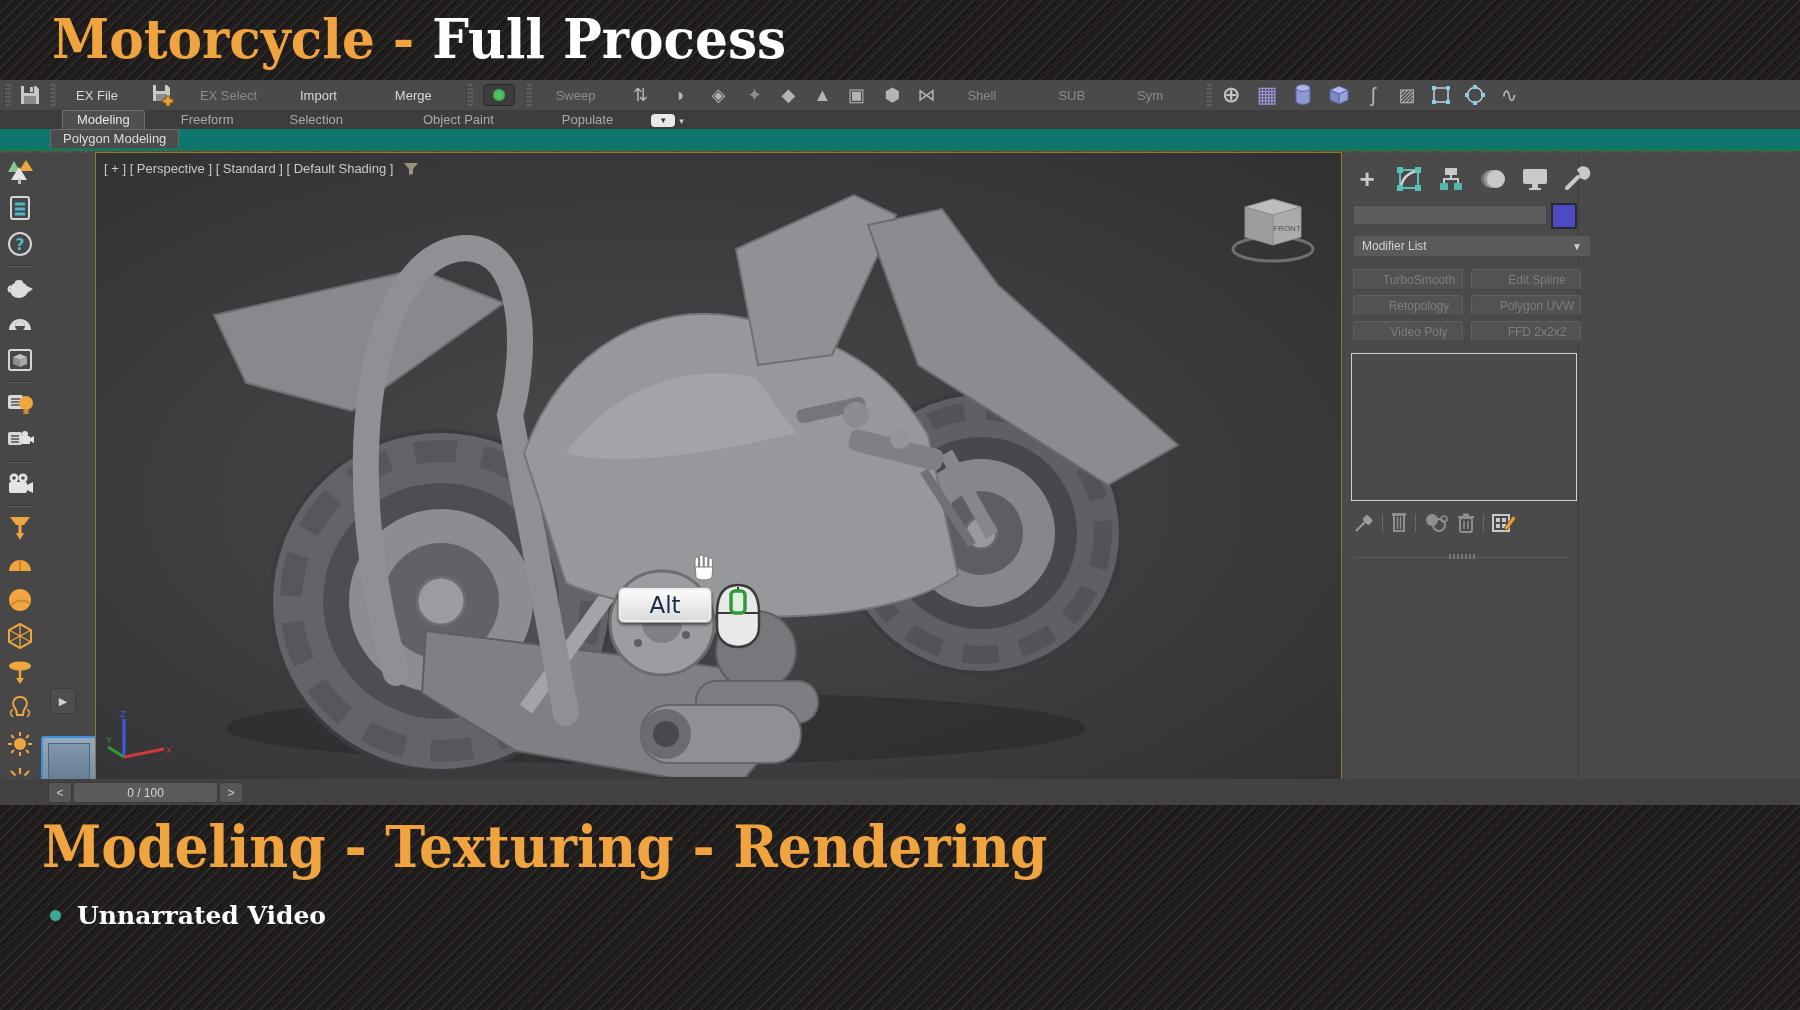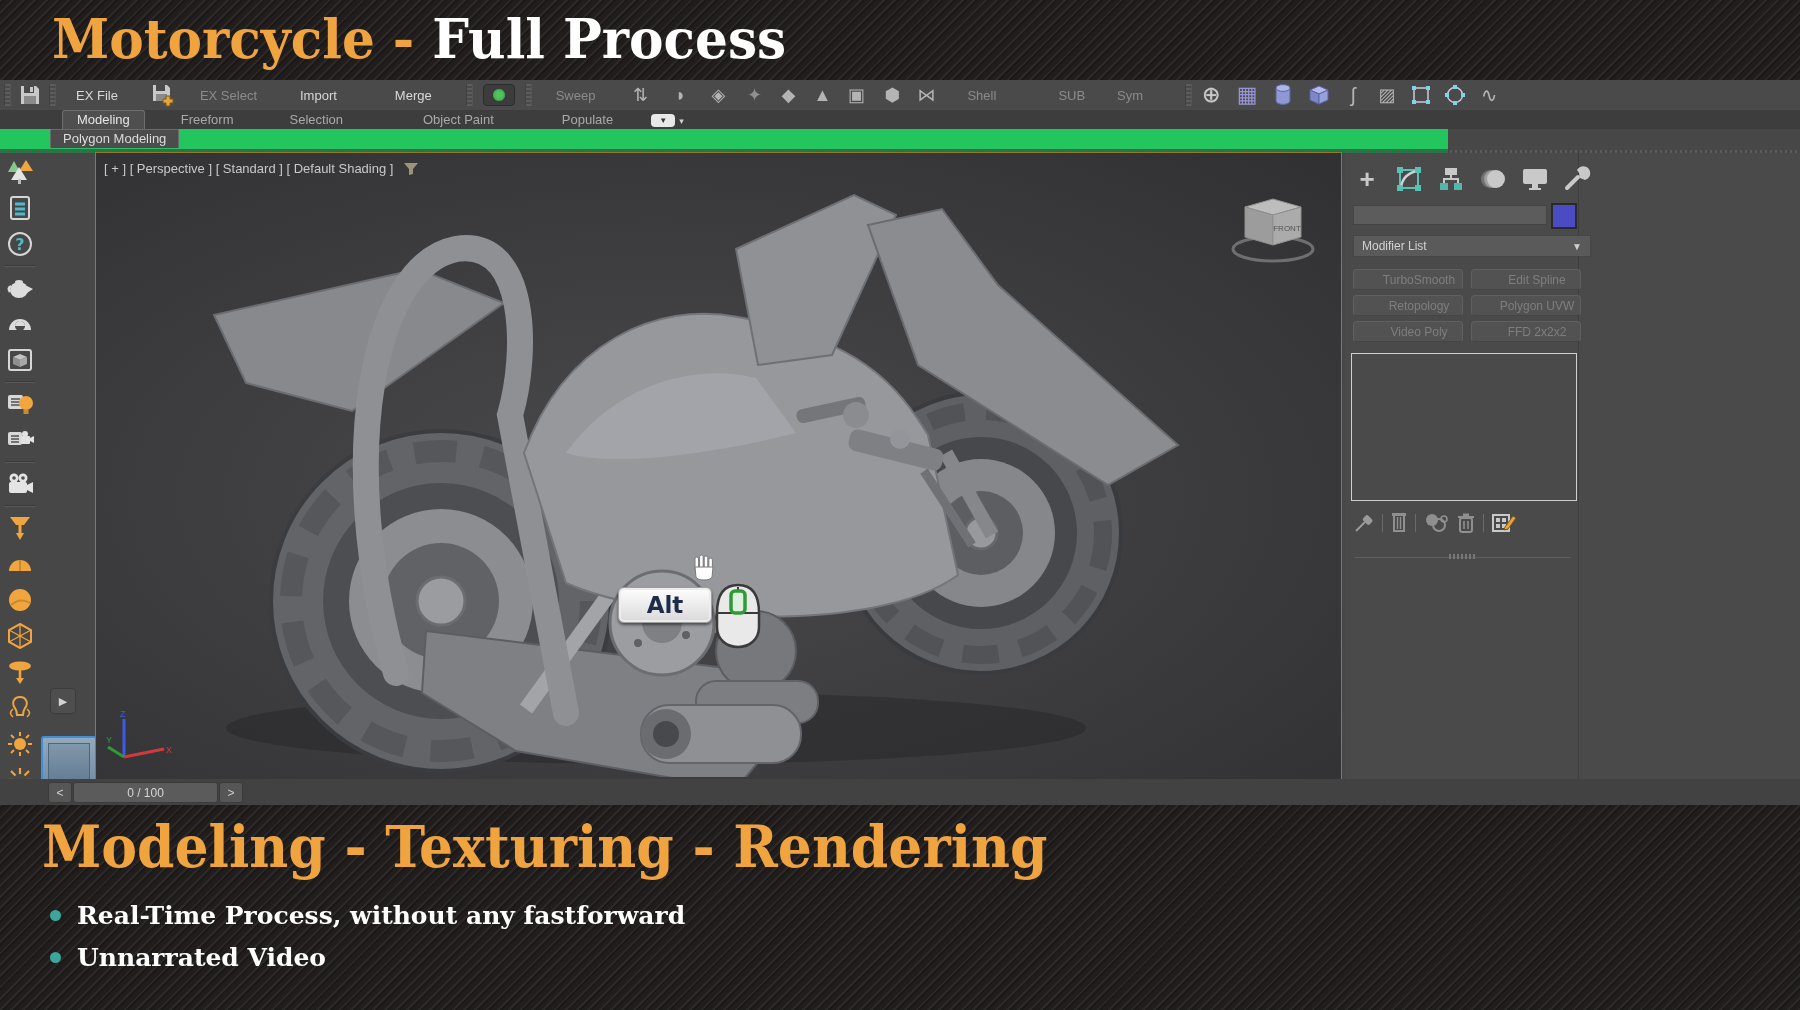--- a/index.html
+++ b/index.html
@@ -36,21 +36,21 @@
              display:flex;align-items:center;justify-content:center;margin:0 6px;}
   .green-dot{width:12px;height:12px;border-radius:50%;background:#4fc45f;box-shadow:0 0 3px #2d8a38 inset;}
 
   .ribbon{position:absolute;left:0;top:110px;width:1800px;height:19px;background:#3d3d3d;display:flex;align-items:flex-end;}
   .rtab{font-size:13px;color:#a9a9a9;padding:1px 14px 2px;white-space:nowrap;}
   .rtab.active{background:#4f4f4f;color:#e6e6e6;border:1px solid #6e6e6e;border-bottom:none;border-radius:3px 3px 0 0;}
   .ribbon-collapse{display:flex;align-items:center;margin-left:24px;margin-bottom:2px;}
   .rc-pill{width:24px;height:13px;background:#e8e8e8;border-radius:4px;display:flex;align-items:center;justify-content:center;
            font-size:8px;color:#333;}
   .rc-caret{font-size:9px;color:#cfcfcf;margin-left:4px;}
-  .subtabs{position:absolute;left:0;top:129px;width:1448px;height:20px;background:#22c55e;border-bottom:4px solid #15803d;}
+  .subtabs{position:absolute;left:0;top:129px;width:1800px;height:20px;background:#0f766e;border-bottom:2px solid #15803d;}
   .subtab{position:absolute;left:50px;top:0px;font-size:13px;color:#dcdcdc;background:#4c4c4c;
           border:1px solid #6a6a6a;border-bottom:none;padding:1px 12px 2px;border-radius:2px 2px 0 0;}
   .dotted-sep{position:absolute;left:0;top:150px;width:1800px;height:3px;
      background-image:repeating-linear-gradient(90deg,#5a5a5a 0 2px,transparent 2px 5px);}
 
   
   .sidebar{position:absolute;left:2px;top:154px;width:36px;display:flex;flex-direction:column;align-items:center;}
   .sb-icon{width:30px;height:30px;display:flex;align-items:center;justify-content:center;margin:3px 0;}
   .sb-div{width:30px;height:1px;background:#3a3a3a;border-bottom:1px solid #585858;margin:3px 0;}
 
@@ -64,21 +64,21 @@
   .viewport{position:absolute;left:95px;top:152px;width:1245px;height:626px;
     border:1px solid #8f7a2e;background:radial-gradient(ellipse at 45% 55%, #4a4a4c 0%, #3c3c3e 55%, #303032 100%);}
   .vp-label{position:absolute;left:8px;top:8px;font-size:13px;color:#c9c9c9;display:flex;align-items:center;white-space:nowrap;}
   .vp-funnel{margin-left:10px;}
   .viewcube{position:absolute;right:20px;top:40px;width:96px;height:74px;}
   .axis-tripod{position:absolute;left:10px;bottom:6px;width:70px;height:64px;}
 
   .alt-key{position:absolute;left:522px;top:434px;width:92px;height:34px;border-radius:6px;
      background:linear-gradient(#fefefe,#d9d9d9);border:1px solid #9f9f9f;box-shadow:0 2px 3px rgba(0,0,0,.5), inset 0 0 0 2px #ececec;
      display:flex;align-items:center;justify-content:center;font-family:"DejaVu Sans",sans-serif;
-     font-weight:bold;font-size:23px;color:#1d2c49;}
+     font-weight:normal;font-size:23px;color:#1d2c49;}
   .mouse-ov{position:absolute;left:618px;top:430px;}
   .hand-cursor{position:absolute;left:595px;top:400px;}
 
   
   .statusstrip{position:absolute;left:0;top:779px;width:1800px;height:26px;background:#424242;}
   .tl-btn{position:absolute;top:3px;width:22px;height:19px;background:#565656;border:1px solid #3b3b3b;border-radius:3px;
      color:#cfcfcf;font-size:12px;display:flex;align-items:center;justify-content:center;}
   .tl-prev{left:48px;} .tl-next{left:219px;}
   .tl-track{position:absolute;left:73px;top:3px;width:143px;height:19px;background:#5b5b5b;border:1px solid #3b3b3b;border-radius:3px;
      color:#d6d6d6;font-size:12px;display:flex;align-items:center;justify-content:center;}
@@ -163,21 +163,21 @@
         <span class="tb-glyph">▣</span>
       </span>
   <span class="tb-icon" style="margin-left:6px">
         <span class="tb-glyph">⬢</span>
       </span>
   <span class="tb-icon" style="margin-left:4px">
         <span class="tb-glyph">⋈</span>
       </span>
   <span class="tb-label disabled" style="margin-left:18px">Shell</span>
   <span class="tb-label disabled" style="margin-left:46px">SUB</span>
-  <span class="tb-label disabled" style="margin-left:16px">Sym</span>
+  <span class="tb-label disabled" style="margin-left:36px">Sym</span>
   <div class="tb-handle" style="margin-left:34px"></div>
   <span class="tb-icon">
         <span class="tb-glyph" style="font-size:22px;color:#2b2b2b;text-shadow:0 0 1px #aaa;color:#c9c9c9">⊕</span>
       </span>
   <span class="tb-icon" style="margin-left:6px">
         <span class="tb-glyph purple" style="font-size:22px">▦</span>
       </span>
   <span class="tb-icon" style="margin-left:6px">
     <svg width="20" height="22" viewBox="0 0 20 22">
           <path d="M3 4 v13 a7 3.4 0 0 0 14 0 v-13 z" fill="#8e98d2" stroke="#5b64a8"></path>
@@ -624,22 +624,18 @@
   </div>
   <div class="rollout-div"></div>
   <div class="rollout-grip"></div>
 </div>
 
 <div class="banner banner-bottom">
   <div class="title title-bottom">Modeling - Texturing - Rendering</div>
   <div class="bullets">
     <div class="bullet-row">
           <div class="bullet-dot"></div>
-          <div class="bullet-text">Real-Time Process, without any fastforward</div>
-        </div>
-    <div class="bullet-row">
-          <div class="bullet-dot"></div>
           <div class="bullet-text">Unnarrated Video</div>
         </div>
   </div>
 </div>
 
 </div>
 
 </body></html>

